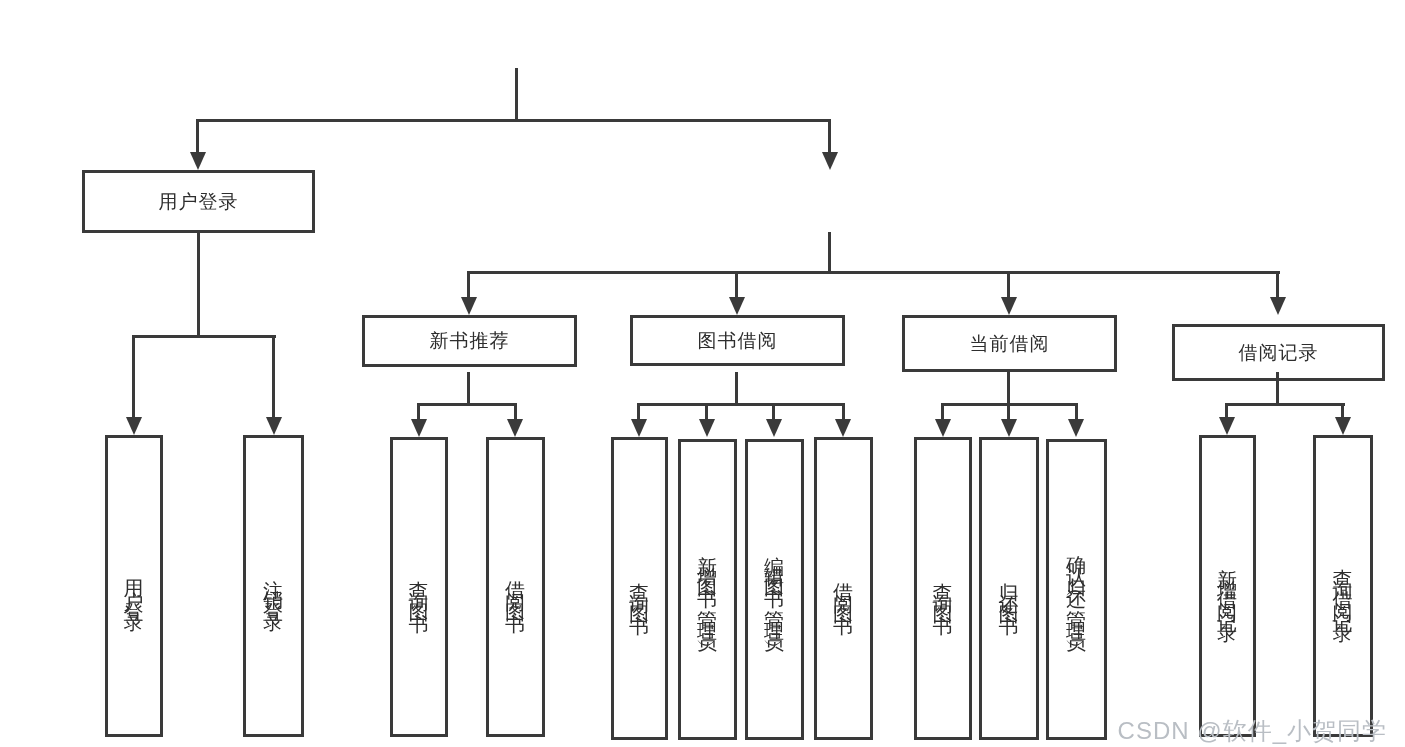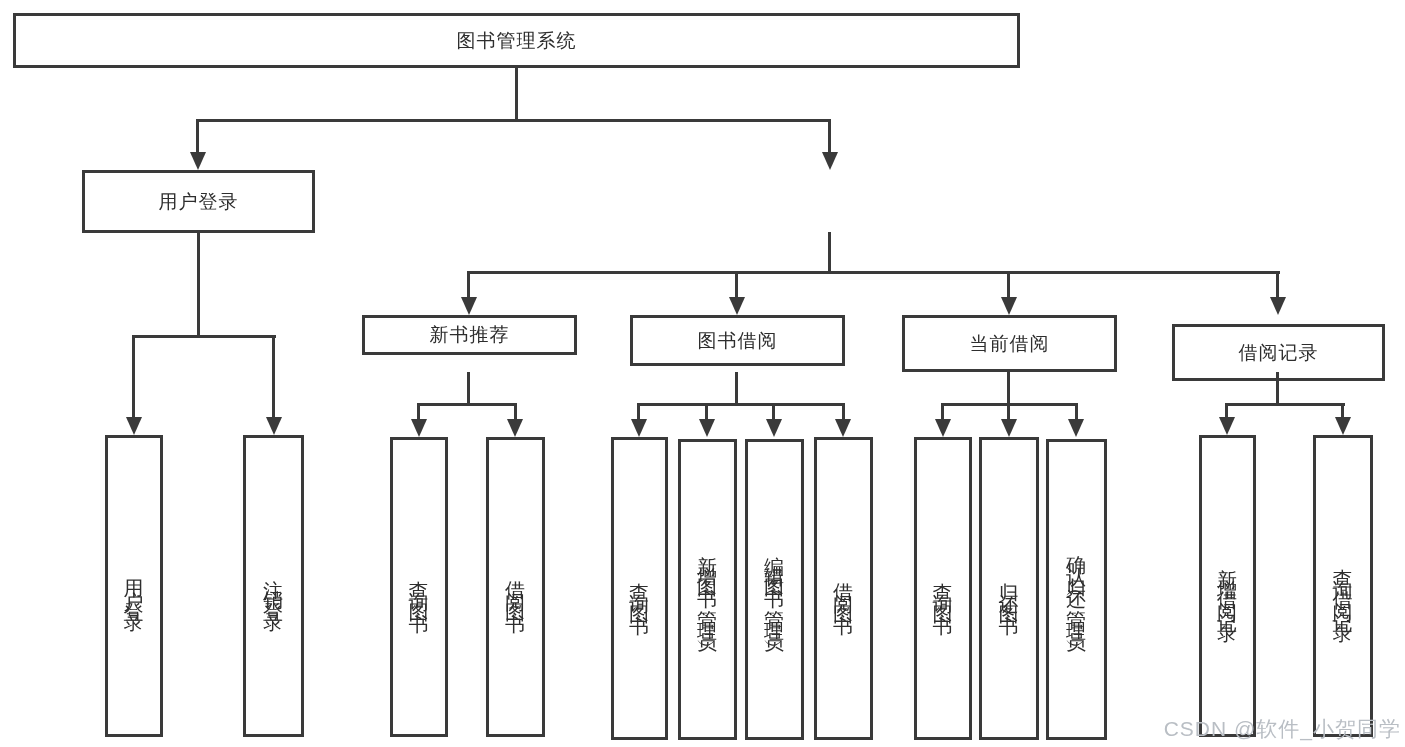--- a/index.html
+++ b/index.html
@@ -44,36 +44,33 @@
   }
   .ln{position:absolute;background:var(--line);}
   .arrow{
     position:absolute;width:0;height:0;
     border-left:8px solid transparent;
     border-right:8px solid transparent;
     border-top:18px solid var(--line);
   }
   .watermark{
     position:absolute;
-    top:715px;right:4px;
-    font-size:21px;
+    top:715px;right:18px;
+    font-size:24px;
     color:var(--wm);
     letter-spacing:1px;
     z-index:10;
     white-space:nowrap;
   }
 </style>
 </head>
 <body>
 
 <div id="stage">
 
-  <div class="hbox" style="left:13px;top:13px;width:1007px;height:55px;">
-    <span>图书管理系统</span>
-  </div>
 
   <div class="ln" style="left:515px;top:68px;width:3px;height:53px;"></div>
   <div class="ln" style="left:197px;top:119px;width:634px;height:3px;"></div>
   <div class="ln" style="left:196px;top:119px;width:3px;height:34px;"></div>
   <div class="arrow" style="left:190px;top:152px;"></div>
   <div class="ln" style="left:828px;top:119px;width:3px;height:34px;"></div>
   <div class="arrow" style="left:822px;top:152px;"></div>
 
   <div class="hbox" style="left:82px;top:170px;width:233px;height:63px;">
     <span>用户登录</span>
@@ -90,21 +87,21 @@
   <div class="ln" style="left:467px;top:271px;width:813px;height:3px;"></div>
   <div class="ln" style="left:467px;top:271px;width:3px;height:28px;"></div>
   <div class="arrow" style="left:461px;top:297px;"></div>
   <div class="ln" style="left:735px;top:271px;width:3px;height:28px;"></div>
   <div class="arrow" style="left:729px;top:297px;"></div>
   <div class="ln" style="left:1007px;top:271px;width:3px;height:28px;"></div>
   <div class="arrow" style="left:1001px;top:297px;"></div>
   <div class="ln" style="left:1276px;top:271px;width:3px;height:28px;"></div>
   <div class="arrow" style="left:1270px;top:297px;"></div>
 
-  <div class="hbox" style="left:362px;top:315px;width:215px;height:40px;">
+  <div class="hbox" style="left:362px;top:315px;width:215px;height:52px;">
     <span>新书推荐</span>
   </div>
   <div class="hbox" style="left:630px;top:315px;width:215px;height:51px;">
     <span>图书借阅</span>
   </div>
   <div class="hbox" style="left:902px;top:315px;width:215px;height:57px;">
     <span>当前借阅</span>
   </div>
   <div class="hbox" style="left:1172px;top:324px;width:213px;height:57px;">
     <span>借阅记录</span>

